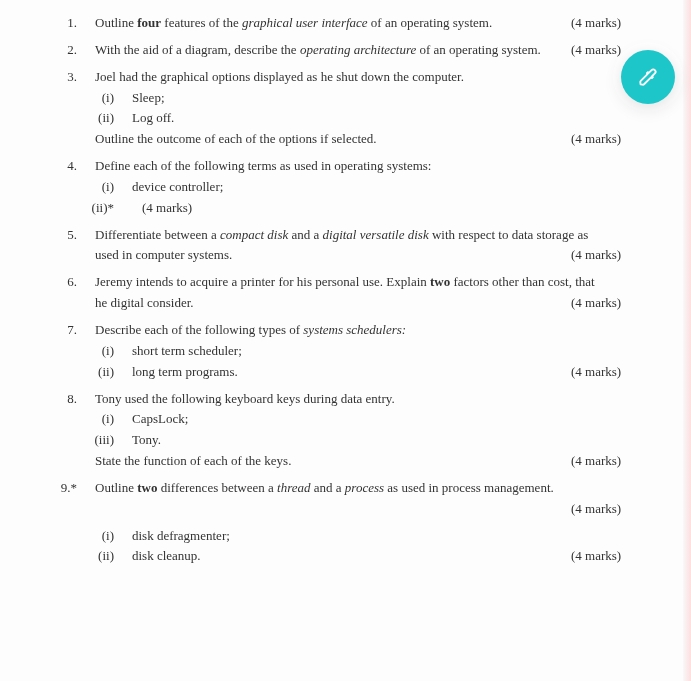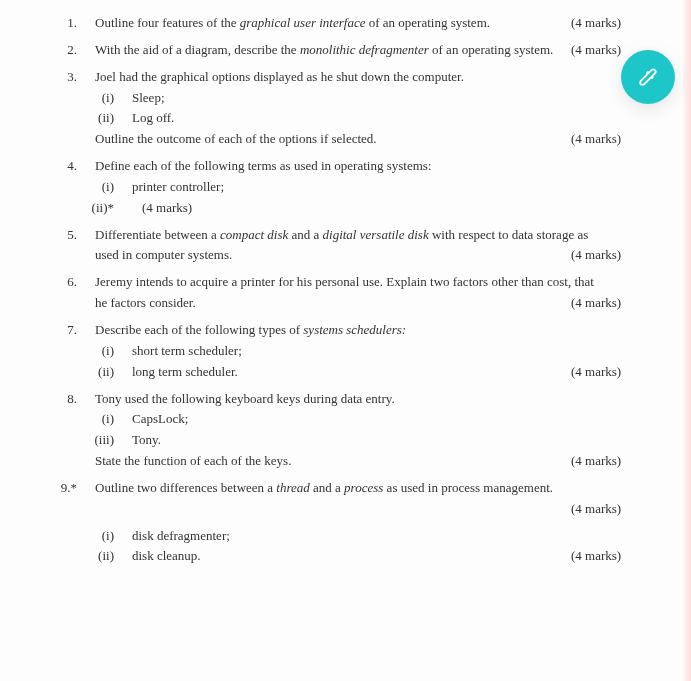--- a/index.html
+++ b/index.html
@@ -51,21 +51,21 @@
     }
     .marks {
       flex-shrink: 0;
       padding-left: 10px;
       min-width: 70px;
     }
     .section {
       margin-bottom: 8px;
     }
     em, .it { font-style: italic; }
-    strong, .bld { font-weight: normal; }
+    strong, .bld { font-weight: bold; }
     .fab {
       position: absolute;
       top: 50px;
       right: 16px;
       width: 54px;
       height: 54px;
       border-radius: 27px;
       background: #1cc6c9;
       display: flex;
       align-items: center;
@@ -107,21 +107,21 @@
         <span>Outline </span><strong>four</strong><span> features of the </span><em>graphical user interface</em><span> of an operating system.</span>
       </div>
       <div class="marks">(4 marks)</div>
     </div>
   </div>
 
   <div class="section">
     <div class="qrow">
       <div class="qnum">2.</div>
       <div class="qtext">
-        <span>With the aid of a diagram, describe the </span><em>monolithic defragmenter</em><span> of an operating system.</span>
+        <span>With the aid of a diagram, describe the </span><em>operating architecture</em><span> of an operating system.</span>
       </div>
       <div class="marks">(4 marks)</div>
     </div>
   </div>
 
   <div class="section">
     <div class="qrow">
       <div class="qnum">3.</div>
       <div class="qtext">Joel had the graphical options displayed as he shut down the computer.</div>
     </div>
@@ -140,21 +140,21 @@
     </div>
   </div>
 
   <div class="section">
     <div class="qrow">
       <div class="qnum">4.</div>
       <div class="qtext">Define each of the following terms as used in operating systems:</div>
     </div>
     <div class="qrow tight">
       <div class="subnum">(i)</div>
-      <div class="qtext">printer controller;</div>
+      <div class="qtext">device controller;</div>
     </div>
     <div class="qrow tight">
       <div class="subnum">(ii)*</div>
       <div class="marks">(4 marks)</div>
     </div>
   </div>
 
   <div class="section">
     <div class="qrow">
       <div class="qnum">5.</div>
@@ -171,39 +171,39 @@
 
   <div class="section">
     <div class="qrow">
       <div class="qnum">6.</div>
       <div class="qtext">
         <span>Jeremy intends to acquire a printer for his personal use. Explain </span><strong>two</strong><span> factors other than cost, that</span>
       </div>
     </div>
     <div class="qrow tight">
       <div class="qnum"></div>
-      <div class="qtext">he factors consider.</div>
+      <div class="qtext">he digital consider.</div>
       <div class="marks">(4 marks)</div>
     </div>
   </div>
 
   <div class="section">
     <div class="qrow">
       <div class="qnum">7.</div>
       <div class="qtext">
         <span>Describe each of the following types of </span><em>systems schedulers:</em>
       </div>
     </div>
     <div class="qrow tight">
       <div class="subnum">(i)</div>
       <div class="qtext">short term scheduler;</div>
     </div>
     <div class="qrow tight">
       <div class="subnum">(ii)</div>
-      <div class="qtext">long term scheduler.</div>
+      <div class="qtext">long term programs.</div>
       <div class="marks">(4 marks)</div>
     </div>
   </div>
 
   <div class="section">
     <div class="qrow">
       <div class="qnum">8.</div>
       <div class="qtext">Tony used the following keyboard keys during data entry.</div>
     </div>
     <div class="qrow tight">

